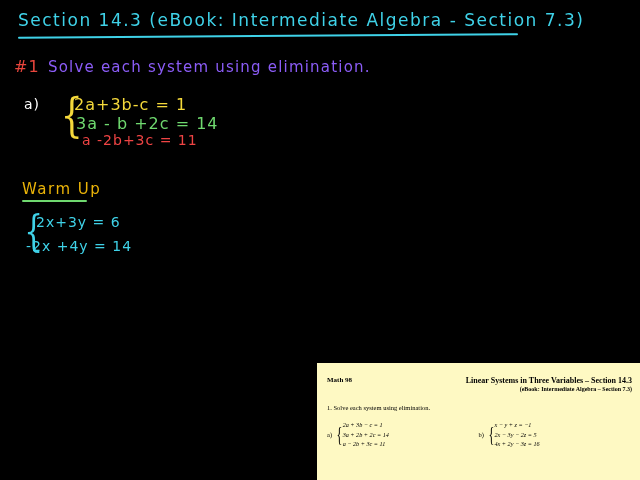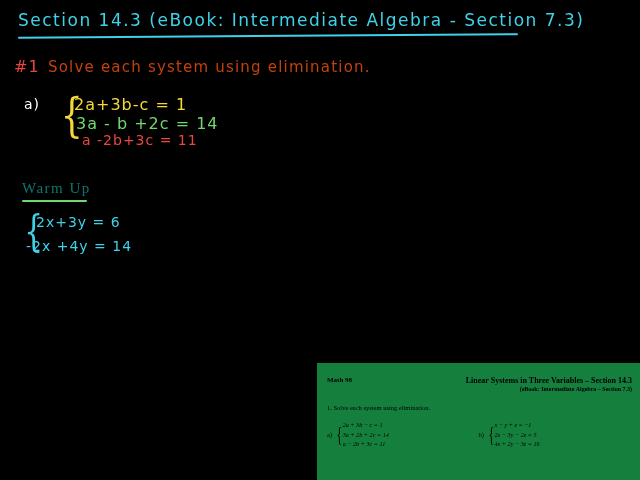--- a/index.html
+++ b/index.html
@@ -54,21 +54,21 @@
     left: 14px;
     top: 57px;
     font-size: 16px;
     color: #e8453c;
     letter-spacing: 1px;
   }
   #prob-text {
     left: 48px;
     top: 58px;
     font-size: 15px;
-    color: #c2410c;
+    color: #8b5cf6;
     letter-spacing: 1.2px;
   }
 
   
   #part-a {
     left: 24px;
     top: 96px;
     font-size: 14px;
     color: #ffffff;
   }
@@ -103,23 +103,22 @@
     font-size: 14px;
     color: #ef4444;
     letter-spacing: 1px;
   }
 
   
   #warmup {
     left: 22px;
     top: 180px;
     font-size: 15px;
-    color: #0f766e;
+    color: #eab308;
     letter-spacing: 1.5px;
-    font-family: Liberation Serif, serif;
   }
   #warmup-underline {
     position: absolute;
     left: 22px;
     top: 200px;
     width: 65px;
     height: 2px;
     background: #6fd96f;
     border-radius: 2px;
   }
@@ -148,21 +147,21 @@
     letter-spacing: 1px;
   }
 
   
   #doc {
     position: absolute;
     left: 317px;
     top: 363px;
     width: 323px;
     height: 117px;
-    background: #15803d;
+    background: #fef9c3;
     color: #000000;
     font-family: "Liberation Serif", serif;
     overflow: hidden;
   }
   #doc-header {
     display: flex;
     align-items: flex-start;
     padding: 13px 8px 0 10px;
   }
   #doc-course {

